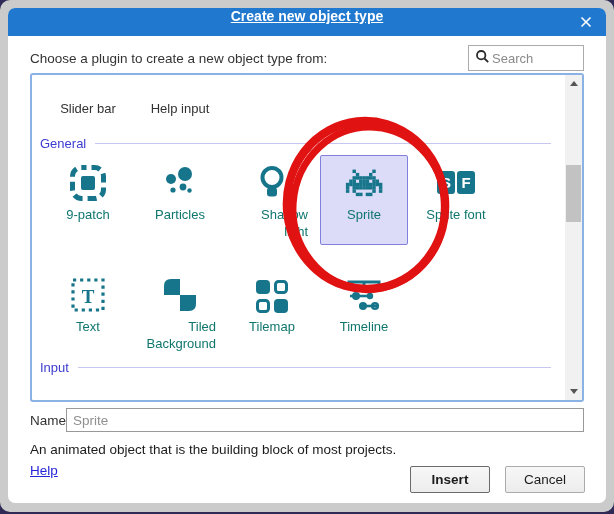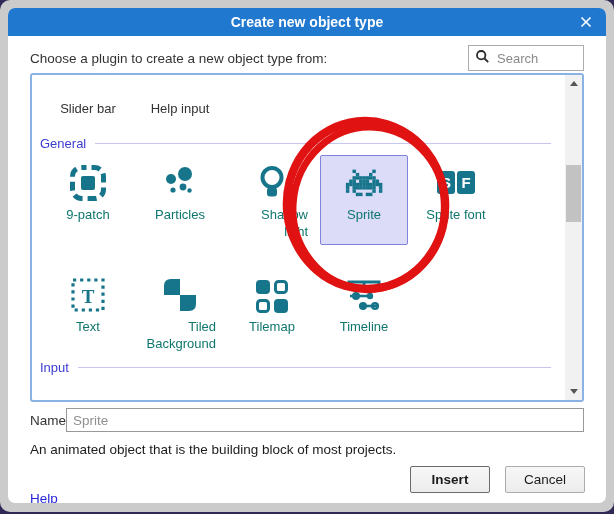--- a/index.html
+++ b/index.html
@@ -1,22 +1,22 @@
 <!DOCTYPE html>
 <html><head>
 <meta charset="utf-8">
 <style>
   html,body{margin:0;padding:0;}
   body{width:614px;height:514px;background:#2e2955;font-family:"Liberation Sans",sans-serif;position:relative;overflow:hidden;}
   .frame{position:absolute;left:0;top:0;width:614px;height:512px;background:#cbcbcb;border-radius:10px;}
   .dialog{position:absolute;left:8px;top:8px;width:598px;height:495px;background:#ffffff;border-radius:7px;overflow:hidden;}
-  .titlebar{position:absolute;left:0;top:0;right:0;height:28px;background:#2179cf;display:flex;align-items:center;justify-content:center;color:#fff;font-size:14px;font-weight:600;}
+  .titlebar{position:absolute;left:0;top:0;right:0;height:28px;background:#2179cf;display:flex;align-items:flex-start;justify-content:center;color:#fff;font-size:14px;font-weight:600;text-decoration:underline;}
   .close-btn{position:absolute;right:12px;top:7px;width:16px;height:16px;display:flex;align-items:center;justify-content:center;cursor:pointer;}
   .prompt{position:absolute;left:22px;top:43px;font-size:13.5px;color:#333;}
-  .search{position:absolute;right:22px;top:37px;width:116px;height:26px;border:1px solid #ababab;display:flex;align-items:center;padding:0 6px;gap:5px;box-sizing:border-box;background:#fff;}
+  .search{position:absolute;right:22px;top:37px;width:116px;height:26px;border:1px solid #ababab;display:flex;align-items:center;padding:0 6px;box-sizing:border-box;background:#fff;}
   .search input{border:none;outline:none;flex:1;min-width:0;font-size:13px;color:#333;font-family:inherit;background:transparent;}
   .search input::placeholder{color:#8a8a8a;}
   .listbox{position:absolute;left:22px;top:65px;width:554px;height:329px;border:2px solid #8ab2e4;border-radius:3px;box-sizing:border-box;background:#fff;}
   .list-content{position:absolute;left:0;top:0;right:17px;bottom:0;overflow:hidden;padding-top:10px;box-sizing:border-box;}
   .partial-grid,.tile-grid{display:grid;grid-template-columns:repeat(5,92px);padding-left:10px;row-gap:22px;}
   .partial-label{width:64px;margin:16px auto;text-align:center;font-size:13px;line-height:16px;color:#333;}
   .sec-header{display:flex;align-items:center;margin:3px 0 4px 0;padding-left:8px;}
   .sec-header .sec-title{color:#3b3bd0;font-size:13px;white-space:nowrap;}
   .sec-header .rule{flex:1;height:1px;background:#c6c6ef;margin:0 14px 0 9px;}
   .tile{width:88px;height:90px;margin:0 auto;display:flex;flex-direction:column;align-items:center;border:1px solid transparent;border-radius:2px;box-sizing:border-box;cursor:pointer;}
@@ -27,21 +27,21 @@
   .scrollbar{position:absolute;right:0;top:0;bottom:0;width:17px;background:#f1f1f1;}
   .sb-up,.sb-down{position:absolute;left:0;width:17px;height:17px;display:flex;align-items:center;justify-content:center;cursor:pointer;}
   .sb-up{top:0;} .sb-down{bottom:0;}
   .tri-up{width:0;height:0;border-left:4px solid transparent;border-right:4px solid transparent;border-bottom:5px solid #555;}
   .tri-down{width:0;height:0;border-left:4px solid transparent;border-right:4px solid transparent;border-top:5px solid #555;}
   .sb-thumb{position:absolute;left:1px;top:90px;width:15px;height:57px;background:#c2c2c2;cursor:grab;}
   .name-row{position:absolute;left:22px;top:400px;right:22px;display:flex;align-items:center;}
   .name-label{font-size:13.5px;color:#333;}
   .name-row input{flex:1;height:24px;border:1px solid #999;font-size:13.5px;color:#8f8f8f;padding:0 6px;font-family:inherit;box-sizing:border-box;outline:none;}
   .desc{position:absolute;left:22px;top:434px;font-size:13.5px;color:#1b1b1b;}
-  .help{position:absolute;left:22px;top:483px;font-size:13.5px;color:#2626d8;text-decoration:underline;cursor:pointer;}
+  .help{position:absolute;left:22px;top:455px;font-size:13.5px;color:#2626d8;text-decoration:underline;cursor:pointer;}
   .btn{position:absolute;top:458px;height:27px;background:linear-gradient(#f7f7f7,#ececec);border:1px solid #ababab;border-radius:2px;font-size:13.5px;color:#1c1c1c;font-family:inherit;cursor:pointer;}
   .btn-insert{left:402px;width:80px;border-color:#6b6b6b;font-weight:bold;}
   .btn-cancel{left:497px;width:80px;}
   .annotation{position:absolute;left:0;top:0;width:614px;height:514px;pointer-events:none;z-index:50;}
 </style>
 </head>
 <body>
 
 <div class="frame"></div>
 

